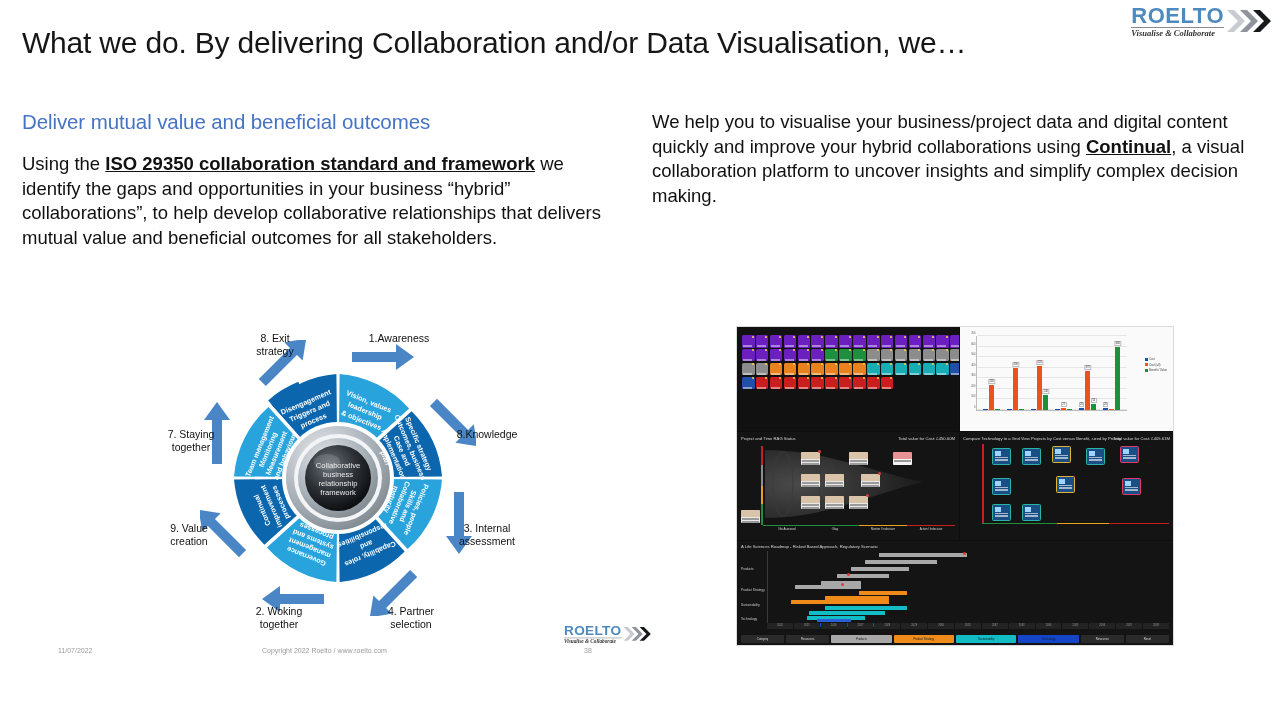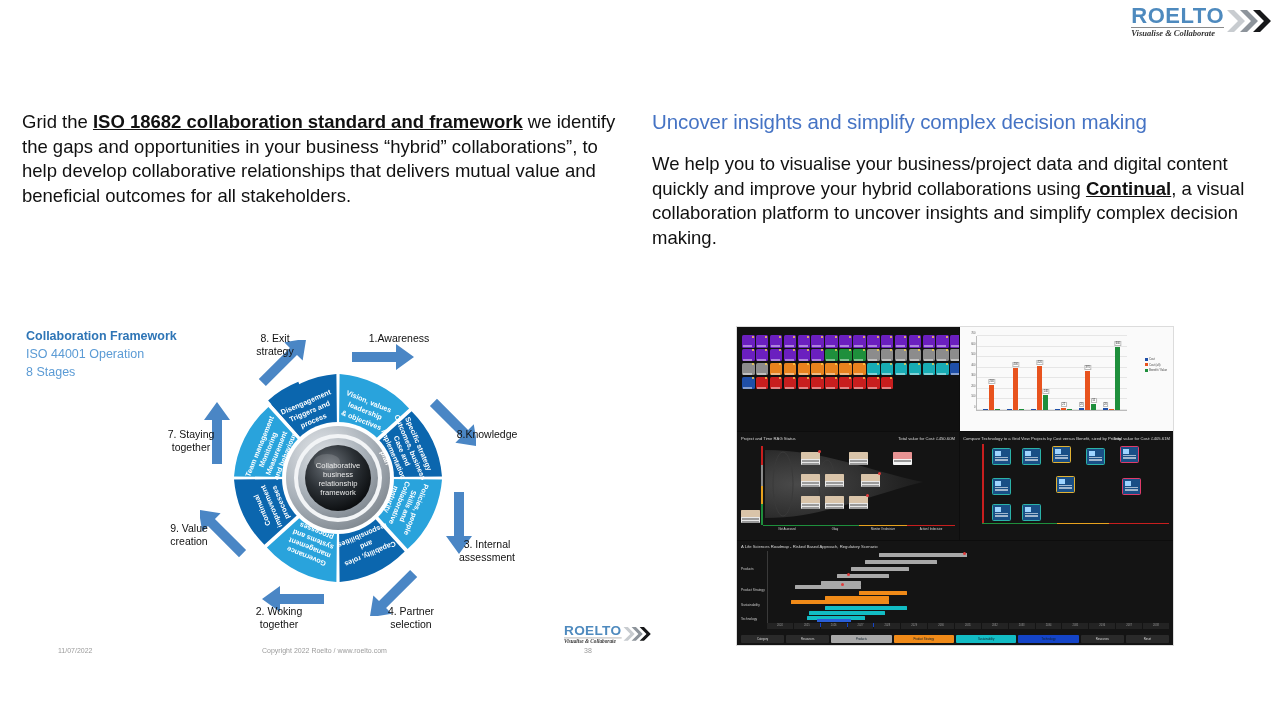--- a/index.html
+++ b/index.html
@@ -141,41 +141,37 @@
     </div>
     <div class="chevs">
       <svg width="46" height="26" viewBox="0 0 46 26">
         <path d="M1 2 L12 13 L1 24 L8 24 L19 13 L8 2 Z" fill="#c8ccd0"></path>
         <path d="M14 2 L25 13 L14 24 L21 24 L32 13 L21 2 Z" fill="#8d949b"></path>
         <path d="M27 2 L38 13 L27 24 L34 24 L45 13 L34 2 Z" fill="#17181a"></path>
       </svg>
     </div>
   </div>
 
+  <div id="page-title">What we do. By delivering Collaboration and/or Data Visualisation, we…</div>
 
   <div class="col" id="col-left">
+    <div class="col-head">Deliver mutual value and beneficial outcomes</div>
     <div class="col-body">
-      <span>Grid the </span><b>ISO 18682 collaboration  standard and framework</b><span> we identify the gaps and opportunities in your business “hybrid” collaborations”, to help develop collaborative relationships that delivers mutual value and beneficial outcomes for all stakeholders.</span>
+      <span>Using the </span><b>ISO 29350 collaboration  standard and framework</b><span> we identify the gaps and opportunities in your business “hybrid” collaborations”, to help develop collaborative relationships that delivers mutual value and beneficial outcomes for all stakeholders.</span>
     </div>
   </div>
 
   <div class="col" id="col-right">
-    <div class="col-head">Uncover insights and simplify complex decision making</div>
     <div class="col-body">
       <span>We help you to visualise your business/project data and digital content quickly and improve your hybrid collaborations using </span><b>Continual</b><span>, a visual collaboration platform to uncover insights and simplify complex decision making.</span>
     </div>
   </div>
 
   <div id="framework-diagram">
 
-    <div id="fw-title">
-      <div class="t1">Collaboration Framework</div>
-      <div class="t2">ISO 44001 Operation</div>
-      <div class="t3">8 Stages</div>
-    </div>
 
     <div class="wheel">
       <svg width="276" height="276" viewBox="0 0 276 276">
         <defs>
           <radialGradient id="hubg" cx="38%" cy="32%" r="72%">
             <stop offset="0%" stop-color="#6d737a"></stop>
             <stop offset="55%" stop-color="#2b3035"></stop>
             <stop offset="100%" stop-color="#0a0c0e"></stop>
           </radialGradient>
           <radialGradient id="ringg" cx="35%" cy="28%" r="80%">
@@ -295,21 +291,21 @@
             <path d="M 152 12 L 196 12 L 196 4 L 214 17 L 196 30 L 196 22 L 152 22 Z"></path>
           </g>
           <g transform="rotate(315 138 138)">
             <path d="M 152 12 L 196 12 L 196 4 L 214 17 L 196 30 L 196 22 L 152 22 Z"></path>
           </g>
         </g>
       </svg>
 
       <div class="stage-txt" style="left:160px;top:-8px;width:78px;">1.Awareness</div>
       <div class="stage-txt" style="left:252px;top:88px;width:70px;">8.Knowledge</div>
-      <div class="stage-txt" style="left:254px;top:198px;width:66px;">3. Internal
+      <div class="stage-txt" style="left:254px;top:182px;width:66px;">3. Internal
 assessment</div>
       <div class="stage-txt" style="left:178px;top:265px;width:66px;">4. Partner
 selection</div>
       <div class="stage-txt" style="left:46px;top:265px;width:66px;">2. Woking
 together</div>
       <div class="stage-txt" style="left:-44px;top:182px;width:66px;">9. Value
 creation</div>
       <div class="stage-txt" style="left:-44px;top:88px;width:70px;">7. Staying
 together</div>
       <div class="stage-txt" style="left:42px;top:-8px;width:66px;">8. Exit

